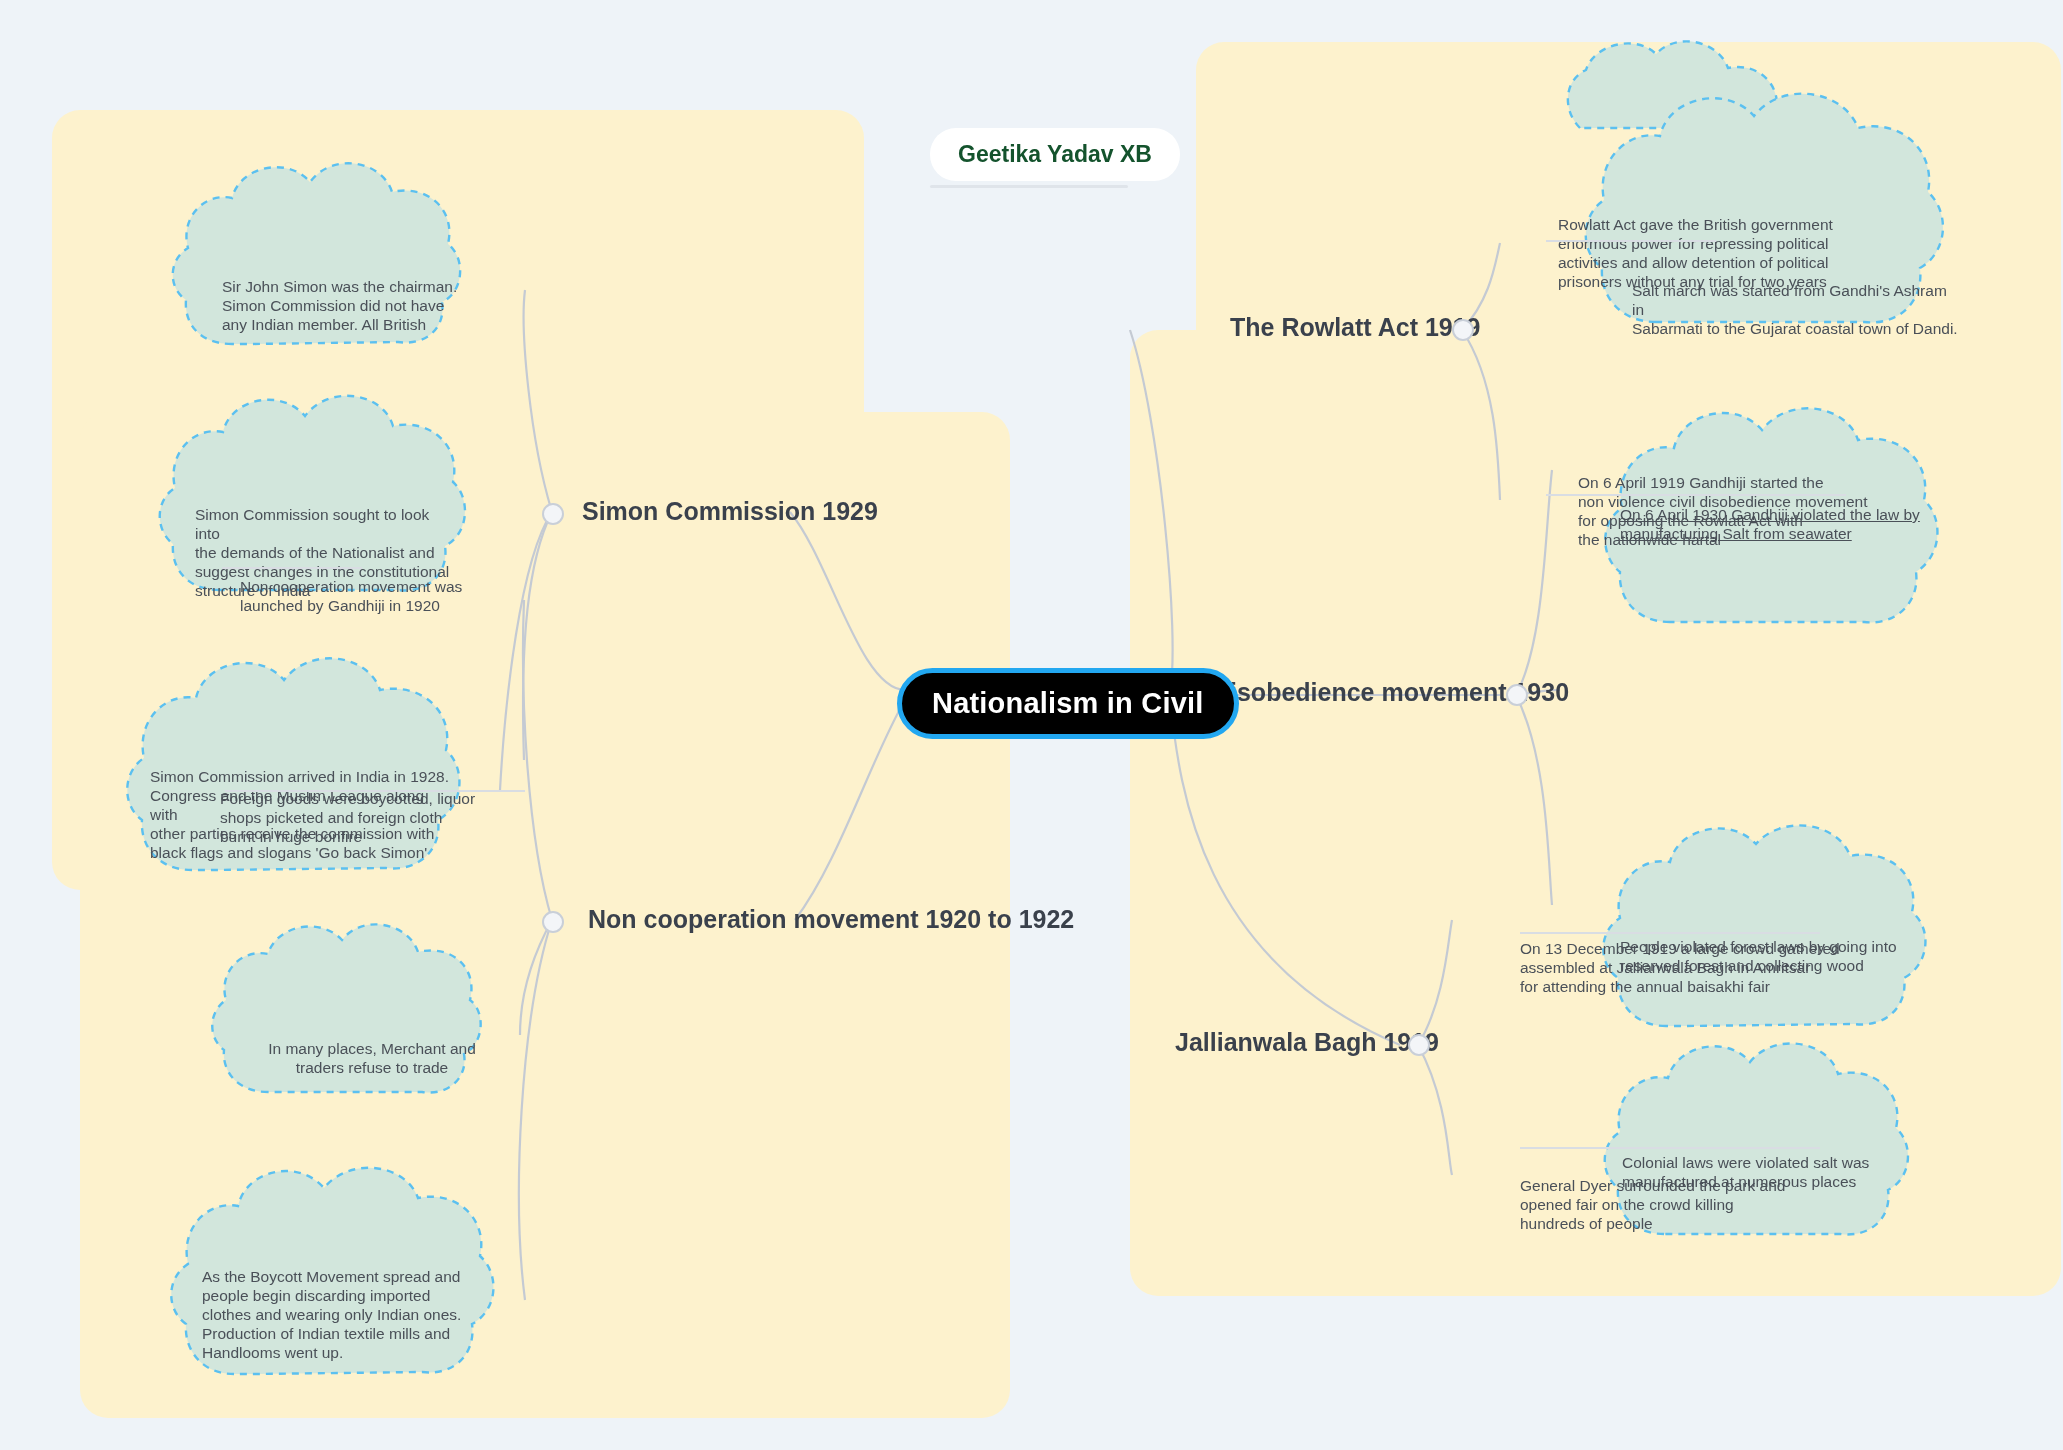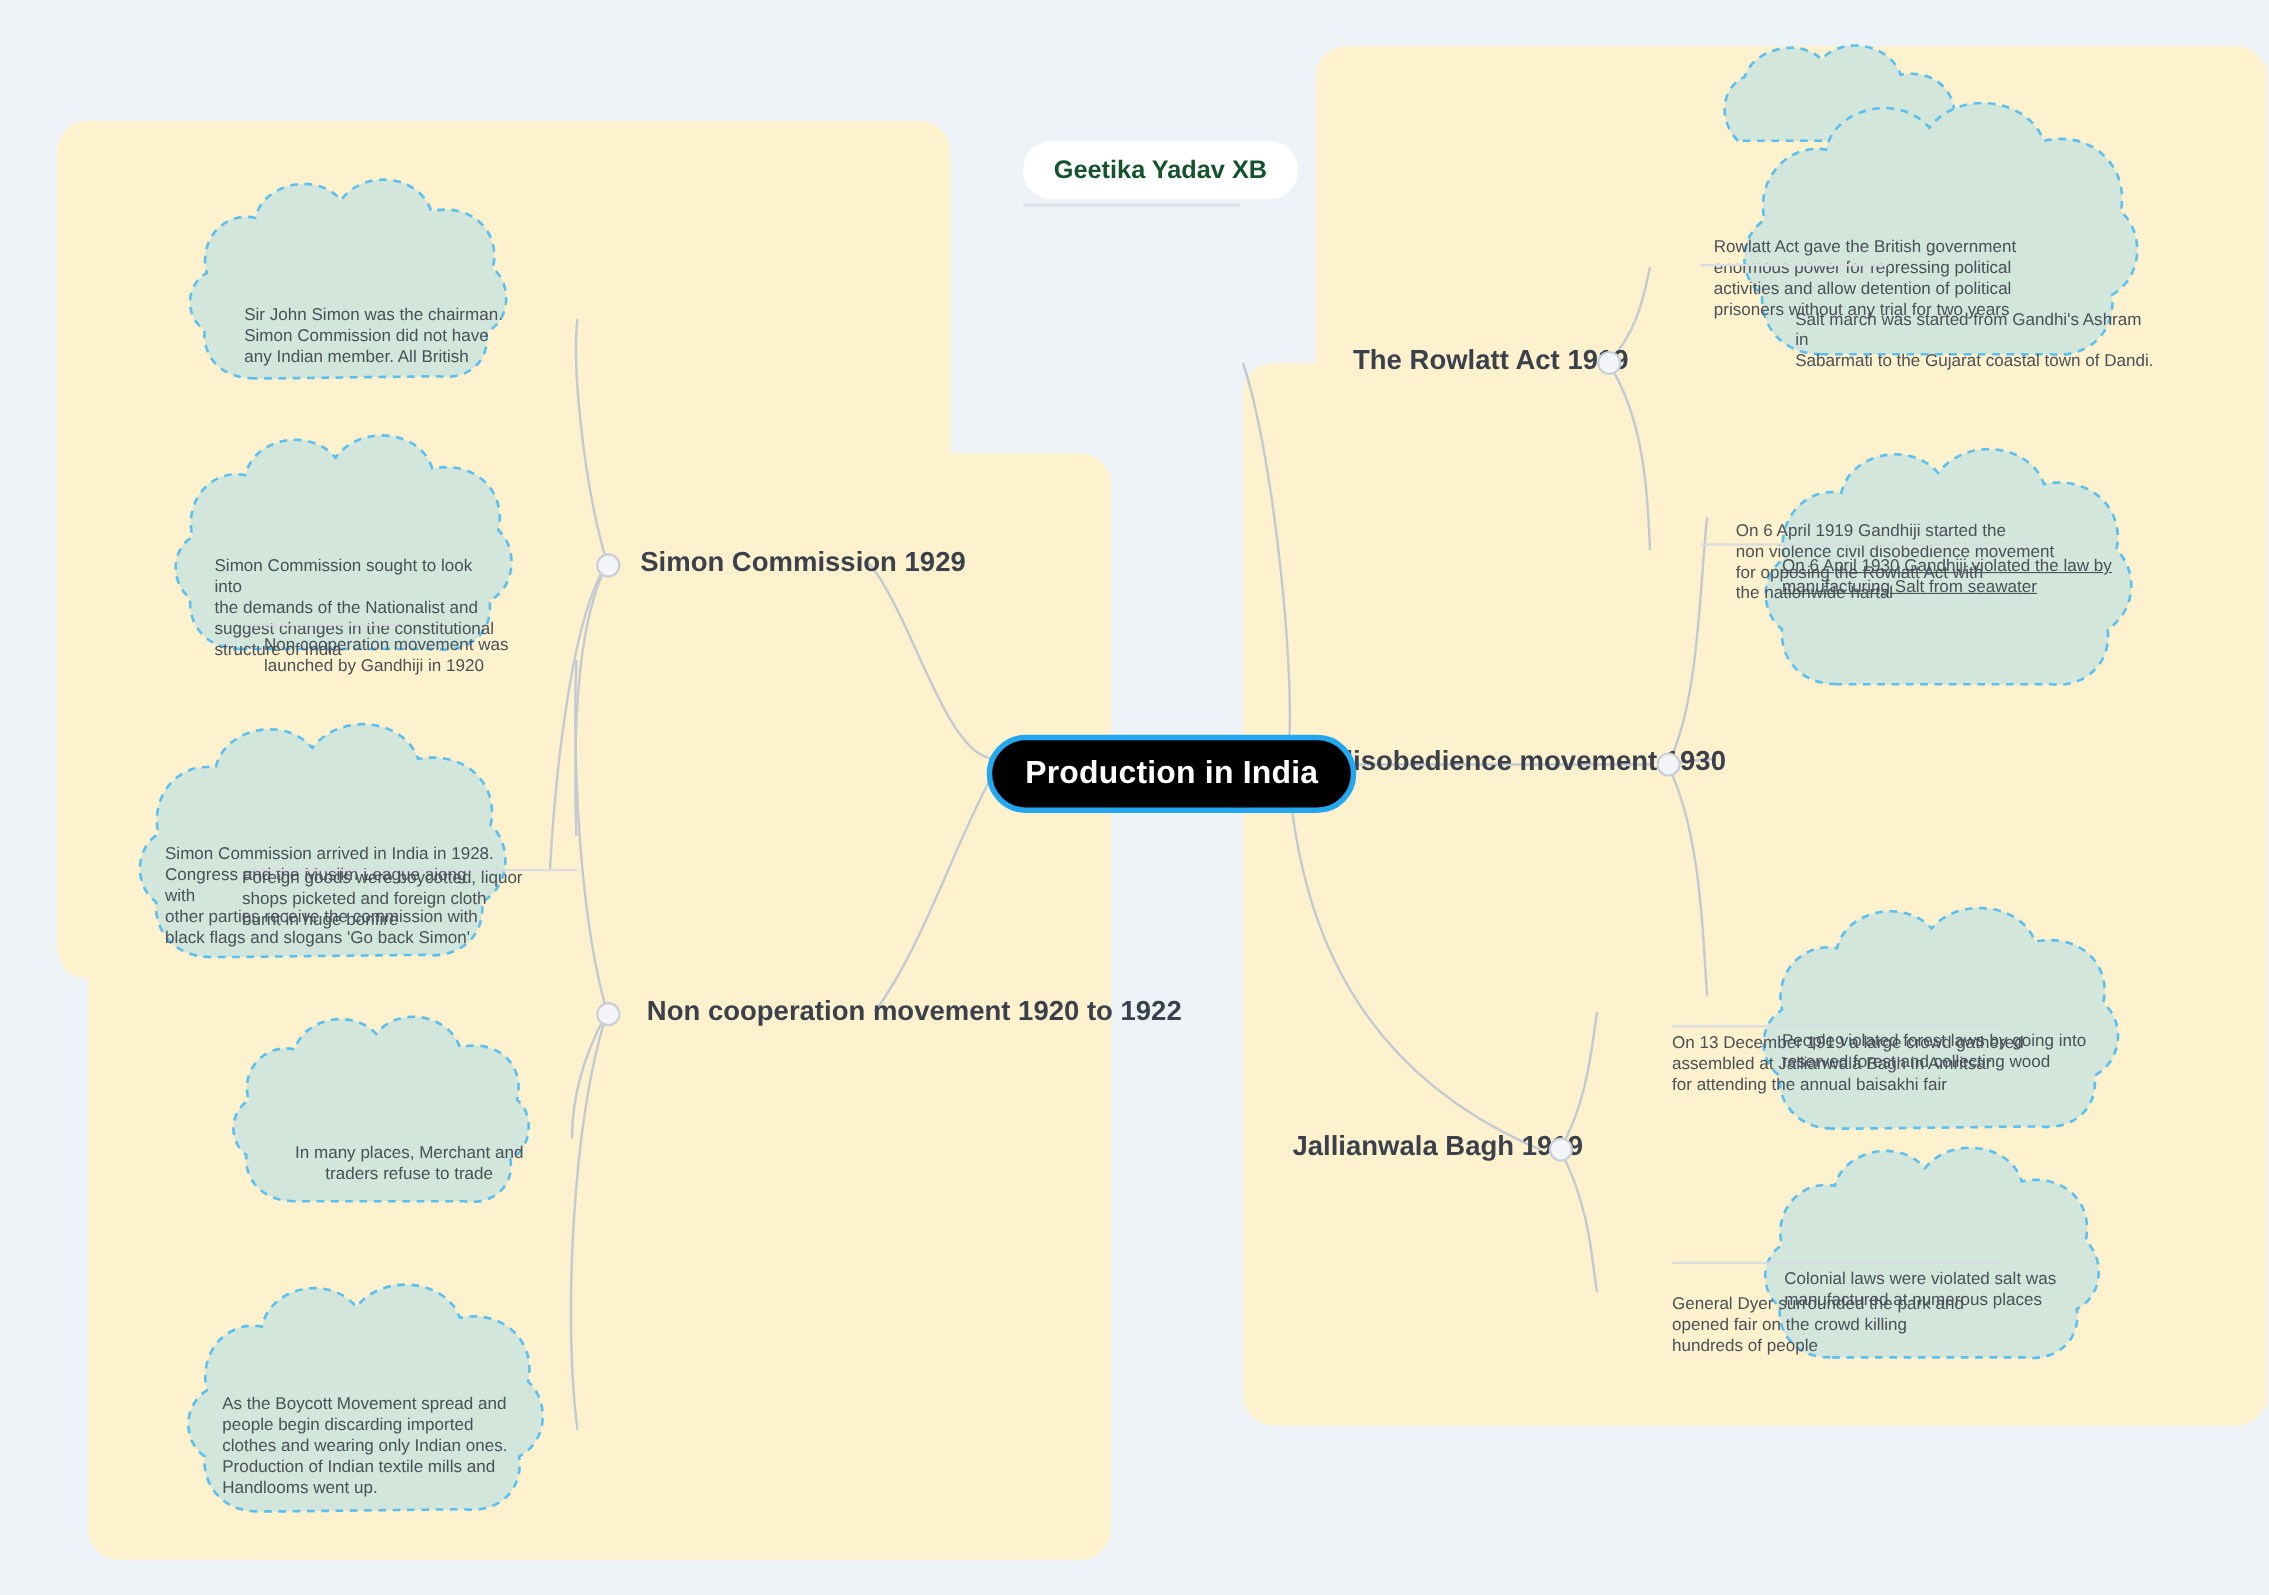--- a/index.html
+++ b/index.html
@@ -138,21 +138,21 @@
   <div class="leader" style="left:222px;top:567px;width:140px;"></div>
   <div class="leader" style="left:225px;top:790px;width:300px;"></div>
   <div class="leader" style="left:1546px;top:240px;width:170px;"></div>
   <div class="leader" style="left:1546px;top:494px;width:300px;"></div>
   <div class="leader" style="left:1520px;top:932px;width:300px;"></div>
   <div class="leader" style="left:1520px;top:1147px;width:300px;"></div>
 
   <div class="titlerule" style="left:930px;top:185px;width:198px;"></div>
   <div class="titlepill" style="left:930px;top:128px;">Geetika Yadav XB</div>
 
-  <div class="root" style="left:897px;top:668px;">Production in India</div>
+  <div class="root" style="left:897px;top:668px;">Nationalism in Civil</div>
 
   <div class="dot" style="left:542px;top:503px;"></div>
   <div class="branch" style="left:582px;top:497px;">Simon Commission 1929</div>
 
   <div class="dot" style="left:542px;top:911px;"></div>
   <div class="branch" style="left:588px;top:905px;">Non cooperation movement 1920 to 1922</div>
 
   <div class="dot" style="left:1452px;top:319px;"></div>
   <div class="branch" style="left:1230px;top:313px;">The Rowlatt Act 1919</div>
 

